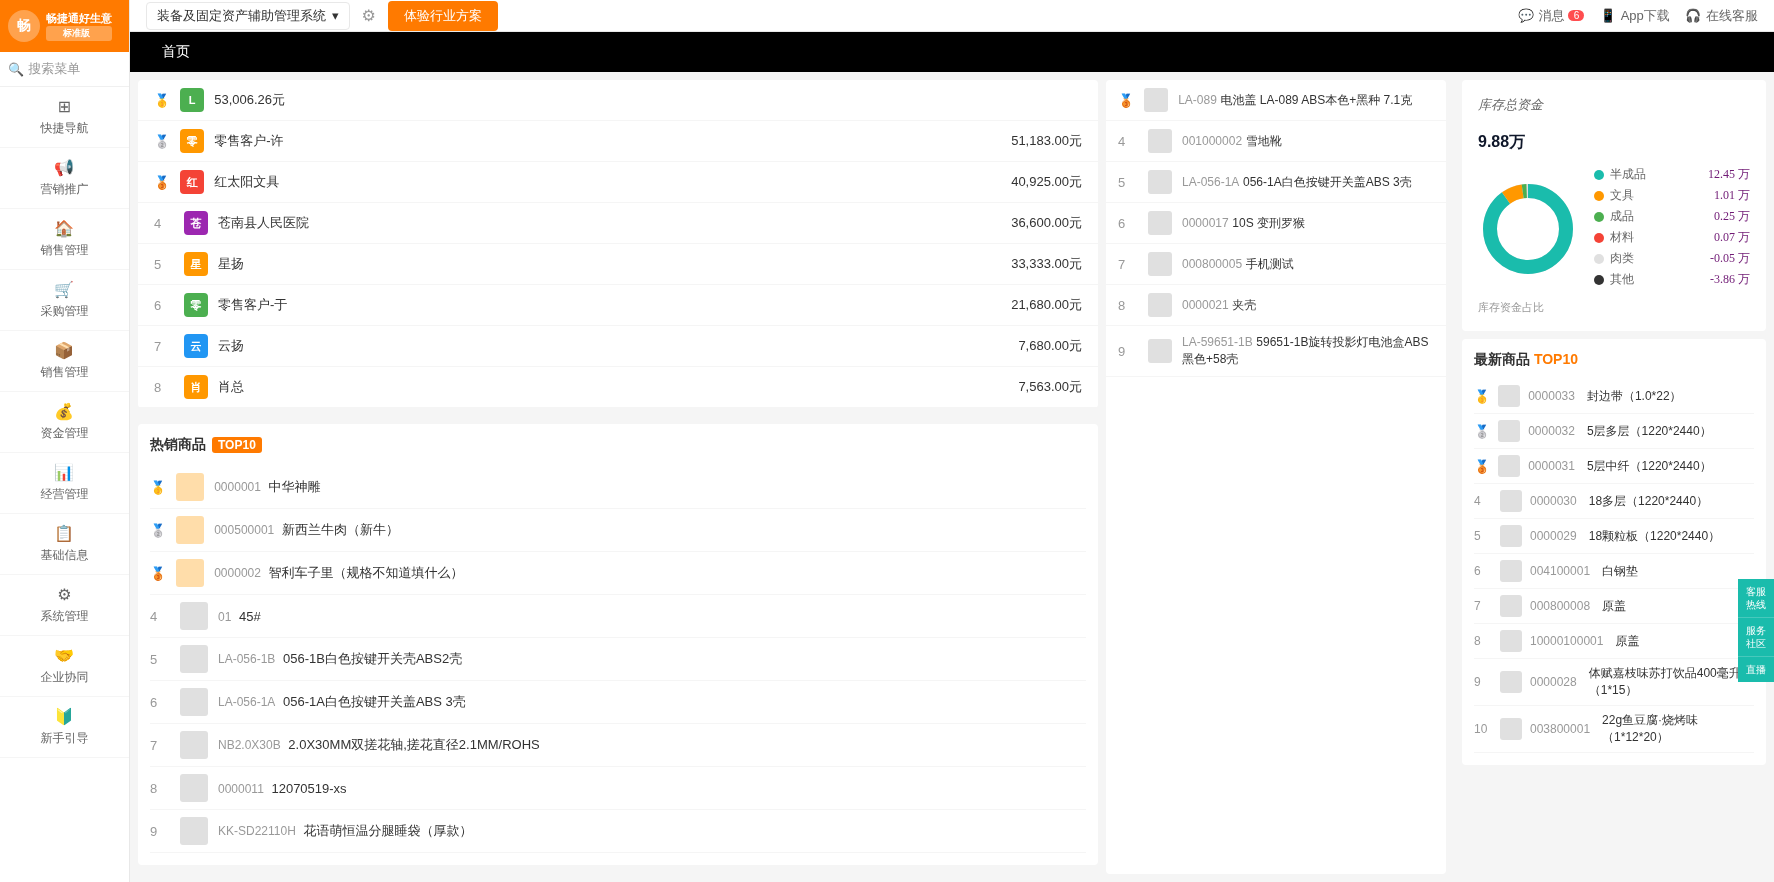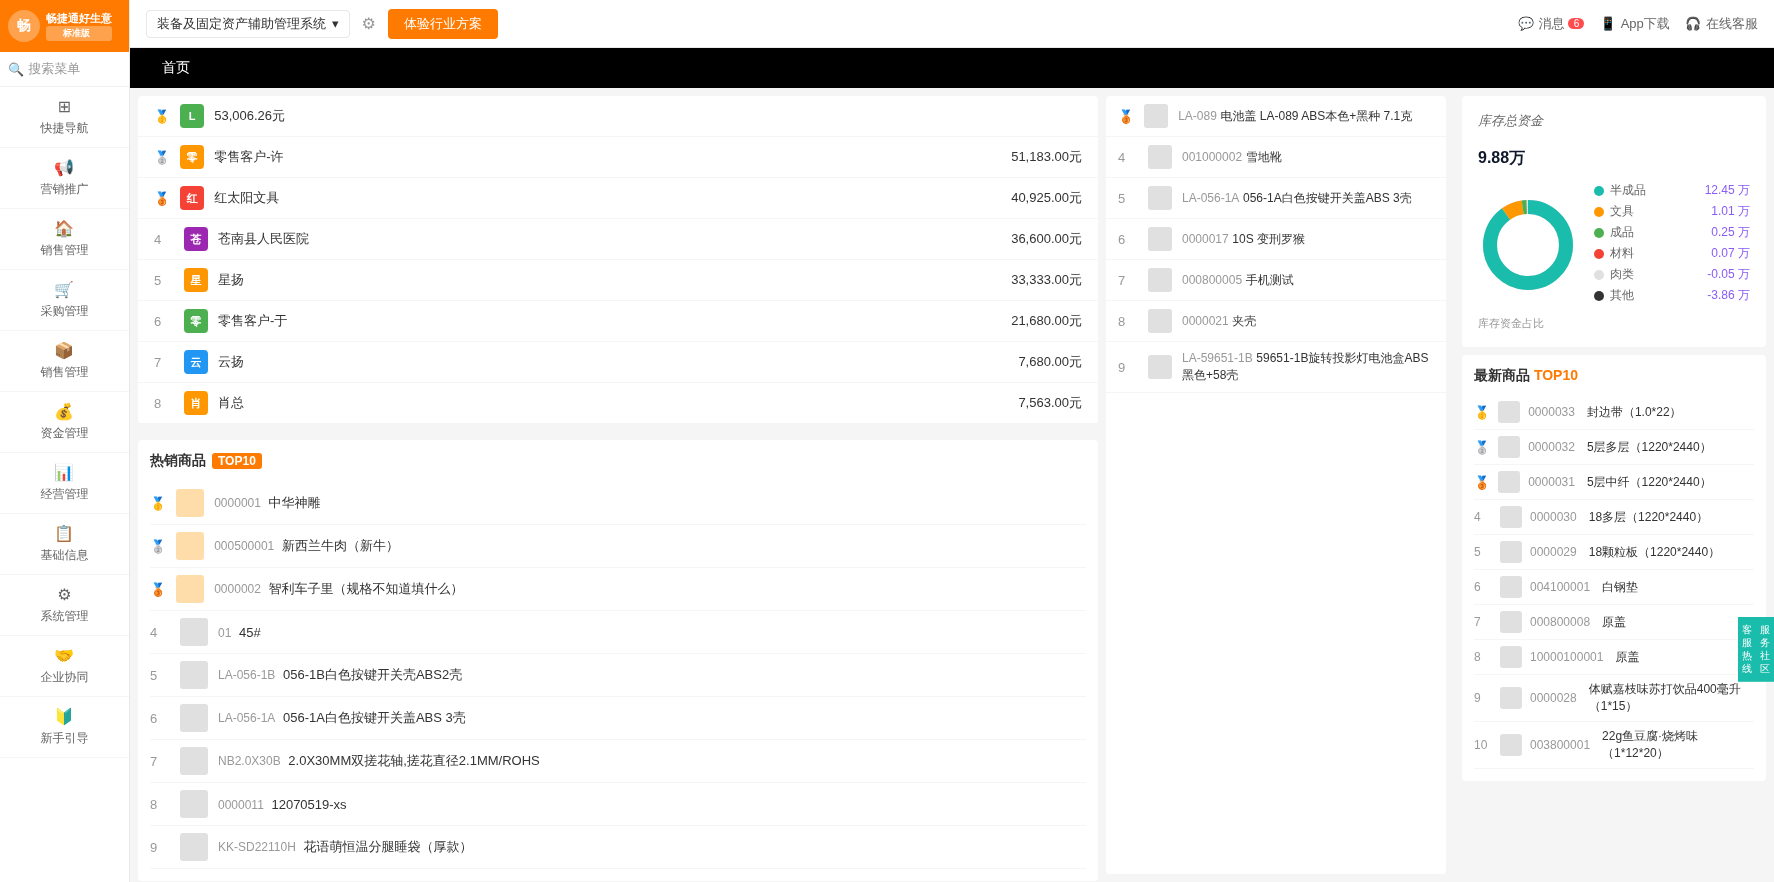--- a/index.html
+++ b/index.html
@@ -66,21 +66,21 @@
     .main {
       flex: 1;
       display: flex;
       flex-direction: column;
       overflow: hidden;
     }
 
     
     .top-header {
       background: #fff;
-      height: 48px;
+      height: 32px;
       display: flex;
       align-items: center;
       padding: 0 16px;
       border-bottom: 1px solid #e8e8e8;
       gap: 12px;
     }
     .system-selector {
       display: flex;
       align-items: center;
       gap: 6px;
@@ -315,21 +315,21 @@
       font-size: 12px;
     }
     .legend-dot {
       width: 10px;
       height: 10px;
       border-radius: 50%;
       flex-shrink: 0;
       margin-right: 6px;
     }
     .legend-label { color: #666; display: flex; align-items: center; flex: 1; }
-    .legend-value { color: #8b5cf6; font-size: 12px; }
+    .legend-value { color: #701a75; font-size: 12px; font-family: Liberation Serif, serif; }
     .inventory-subtitle { font-size: 11px; color: #999; margin-top: 8px; }
 
     
     .new-products-card {
       background: #fff;
       margin: 8px;
       border-radius: 4px;
       padding: 12px;
     }
     .new-title {
@@ -357,21 +357,21 @@
     .new-code { color: #999; font-size: 12px; margin-right: 4px; }
     .new-name { color: #333; font-size: 12px; }
 
     
     .float-panel {
       position: fixed;
       right: 0;
       bottom: 200px;
       width: 36px;
       display: flex;
-      flex-direction: row;
+      flex-direction: column;
       z-index: 100;
     }
     .float-btn {
       background: #1abcac;
       color: #fff;
       text-align: center;
       padding: 6px 4px;
       font-size: 10px;
       cursor: pointer;
       border-bottom: 1px solid rgba(255,255,255,0.2);

